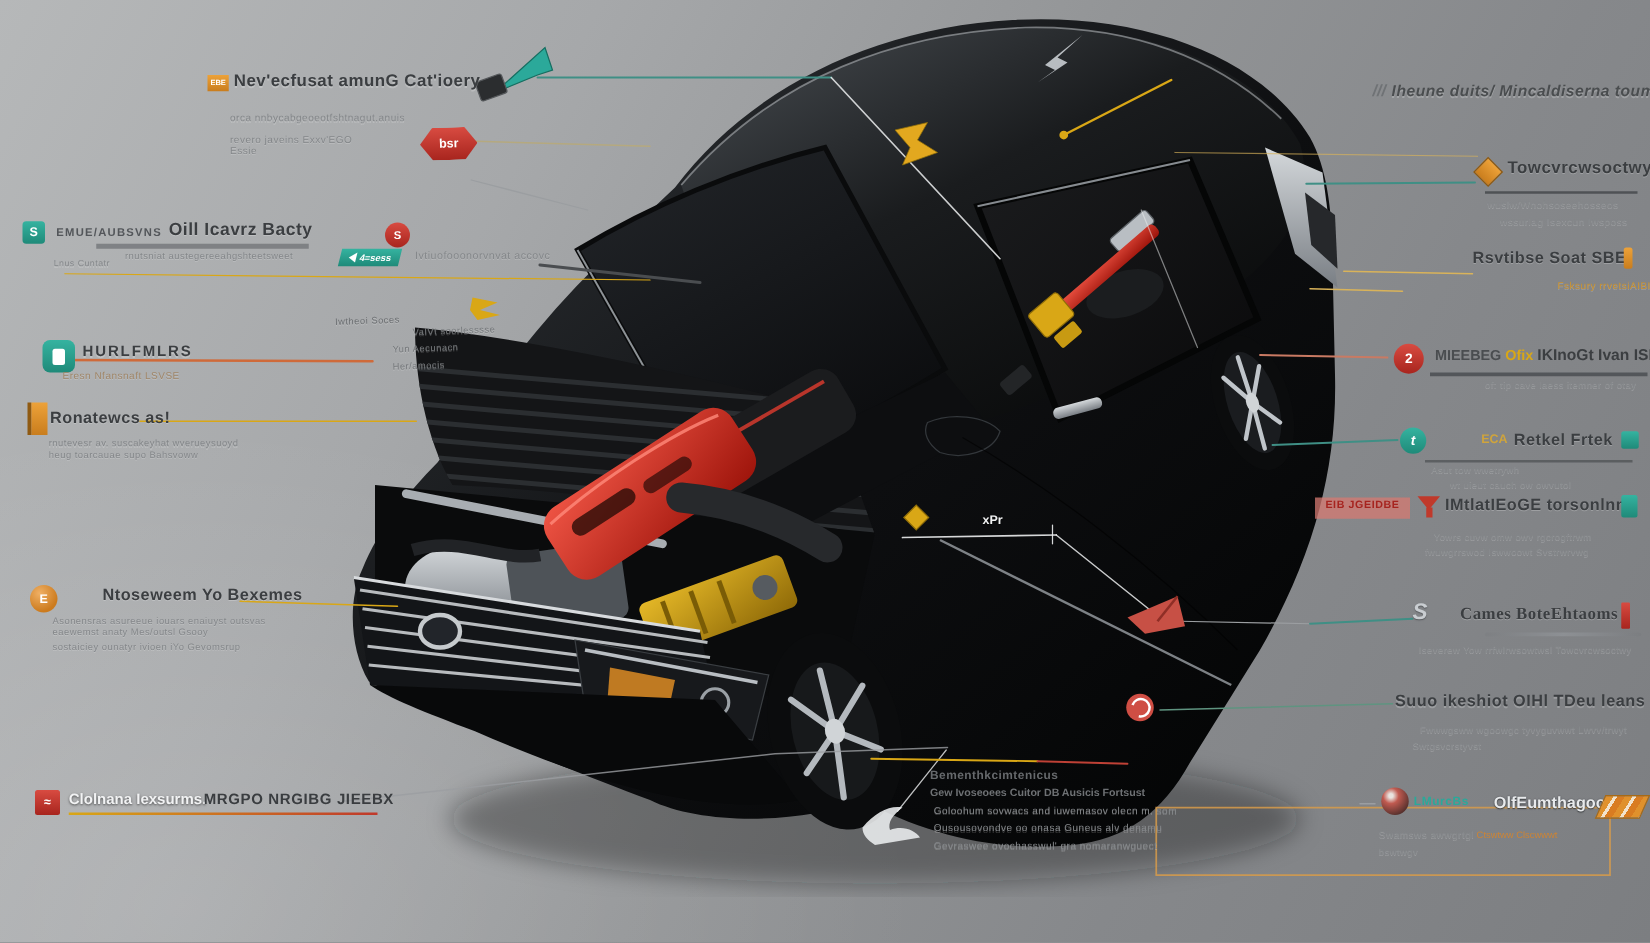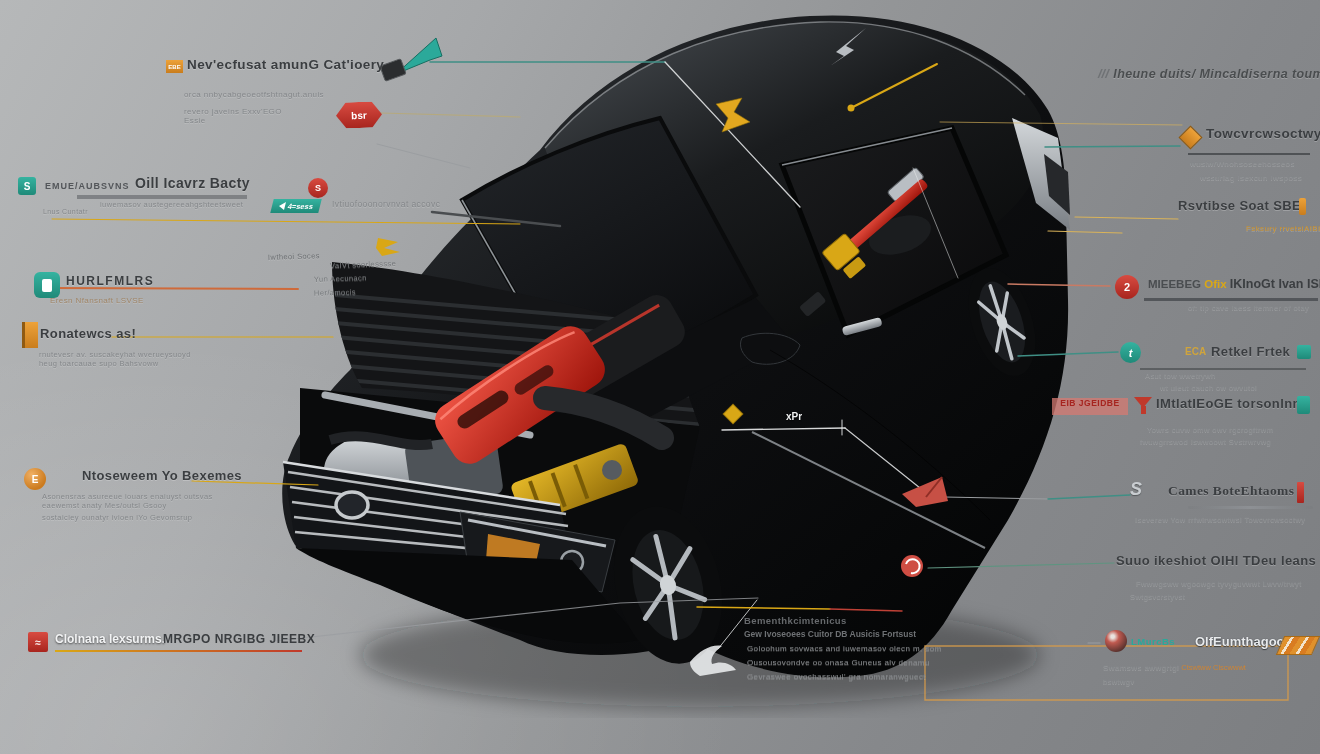--- a/index.html
+++ b/index.html
@@ -260,21 +260,21 @@
       <span>bsr</span>
     </div>
 
   <div class="lbl" style="left:16px;top:174px;">
     <div class="badge sq-teal abs" style="left:2px;top:3px;width:18px;height:18px;font-size:10px;border-radius:3px;">
         <span>S</span>
       </div>
     <div class="t-kicker abs" style="left:29px;top:7px;font-size:9px;">EMUE/AUBSVNS</div>
     <div class="t-title abs" style="left:119px;top:1px;font-size:14px;">Oill Icavrz Bacty</div>
     <div class="abs" style="left:61px;top:21px;width:170px;height:4px;background:#77797c;opacity:.85;"></div>
-    <div class="t-sub abs" style="left:84px;top:26px;font-size:7.5px;">iuwemasov austegereeahgshteetsweet</div>
+    <div class="t-sub abs" style="left:84px;top:26px;font-size:7.5px;">rnutsniat austegereeahgshteetsweet</div>
     <div class="t-sub abs" style="left:27px;top:34px;font-size:7px;">Lnus Cuntatr</div>
   </div>
 
   <div class="lbl" style="left:270px;top:176px;">
     <div class="badge sq-red circ abs" style="left:38px;top:2px;width:20px;height:20px;font-size:9px;">
         <span>S</span>
       </div>
     <div class="badge sq-teal pill-skew abs" style="left:2px;top:23px;width:48px;height:14px;font-size:7.5px;gap:3px;">
       <span class="tri-left"></span>
       <span>4=sess</span>

